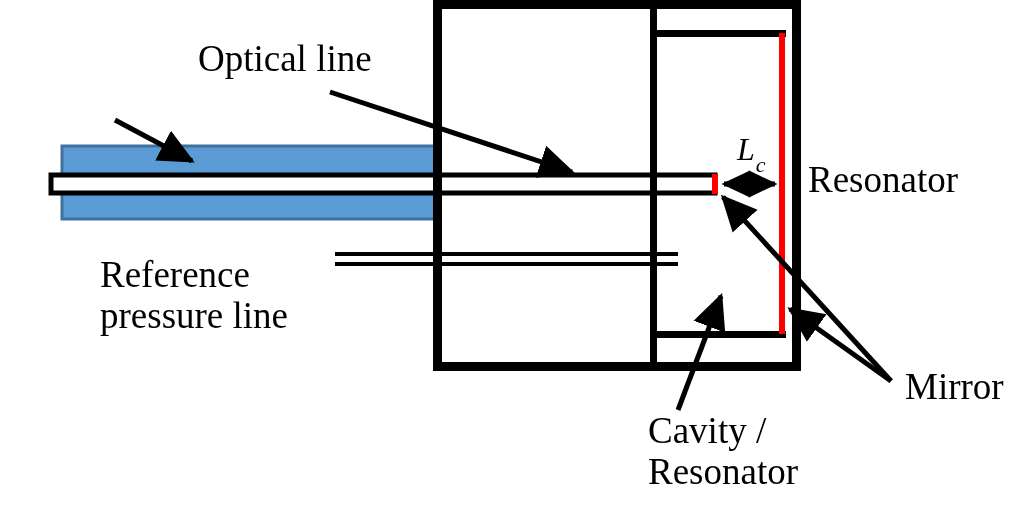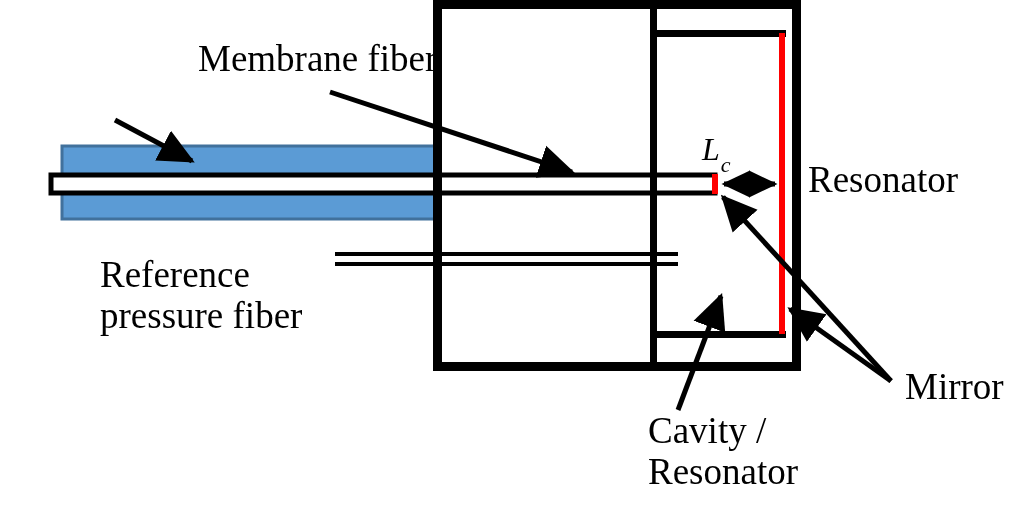--- a/index.html
+++ b/index.html
@@ -35,21 +35,21 @@
     line-height: 1.12;
     white-space: pre-line;
   }
   #label-buffer   { left: 3px;   top: 98px; }
   #label-fiber    { left: 198px; top: 39px; }
   #label-refline  { left: 100px; top: 254px; white-space: normal; width: 250px; }
   #label-membrane { left: 808px; top: 160px; }
   #label-mirror   { left: 905px; top: 367px; }
   #label-cavity   { left: 648px; top: 410px; white-space: normal; width: 230px; }
   #label-lc {
-    left: 702px; top: 132px;
+    left: 737px; top: 132px;
     font-style: italic;
     font-size: 32px;
   }
   #label-lc .sub {
     font-size: 22px;
     font-style: italic;
     vertical-align: sub;
     position: relative;
     top: 5px;
     left: 1px;
@@ -118,24 +118,24 @@
 
       <line x1="891" y1="381" x2="723" y2="197" stroke="#000000" stroke-width="5" marker-end="url(#arrowFilled)"></line>
 
       <line x1="891" y1="381" x2="790" y2="309" stroke="#000000" stroke-width="5" marker-end="url(#arrowFilled)"></line>
 
       <line x1="678" y1="410" x2="721" y2="296" stroke="#000000" stroke-width="5" marker-end="url(#arrowFilled)"></line>
     </g>
   </svg>
 
 
-  <div class="lbl" id="label-fiber">Membrane fiber</div>
+  <div class="lbl" id="label-fiber">Optical line</div>
 
   <div class="lbl lbl-2line" id="label-refline">Reference
-pressure fiber</div>
+pressure line</div>
 
   <div class="lbl" id="label-membrane">Resonator</div>
 
   <div class="lbl lbl-2line" id="label-cavity">Cavity /
 Resonator</div>
 
   <div class="lbl" id="label-mirror">Mirror</div>
 
   <div class="lbl" id="label-lc"><span>L</span><span class="sub">c</span></div>
 

